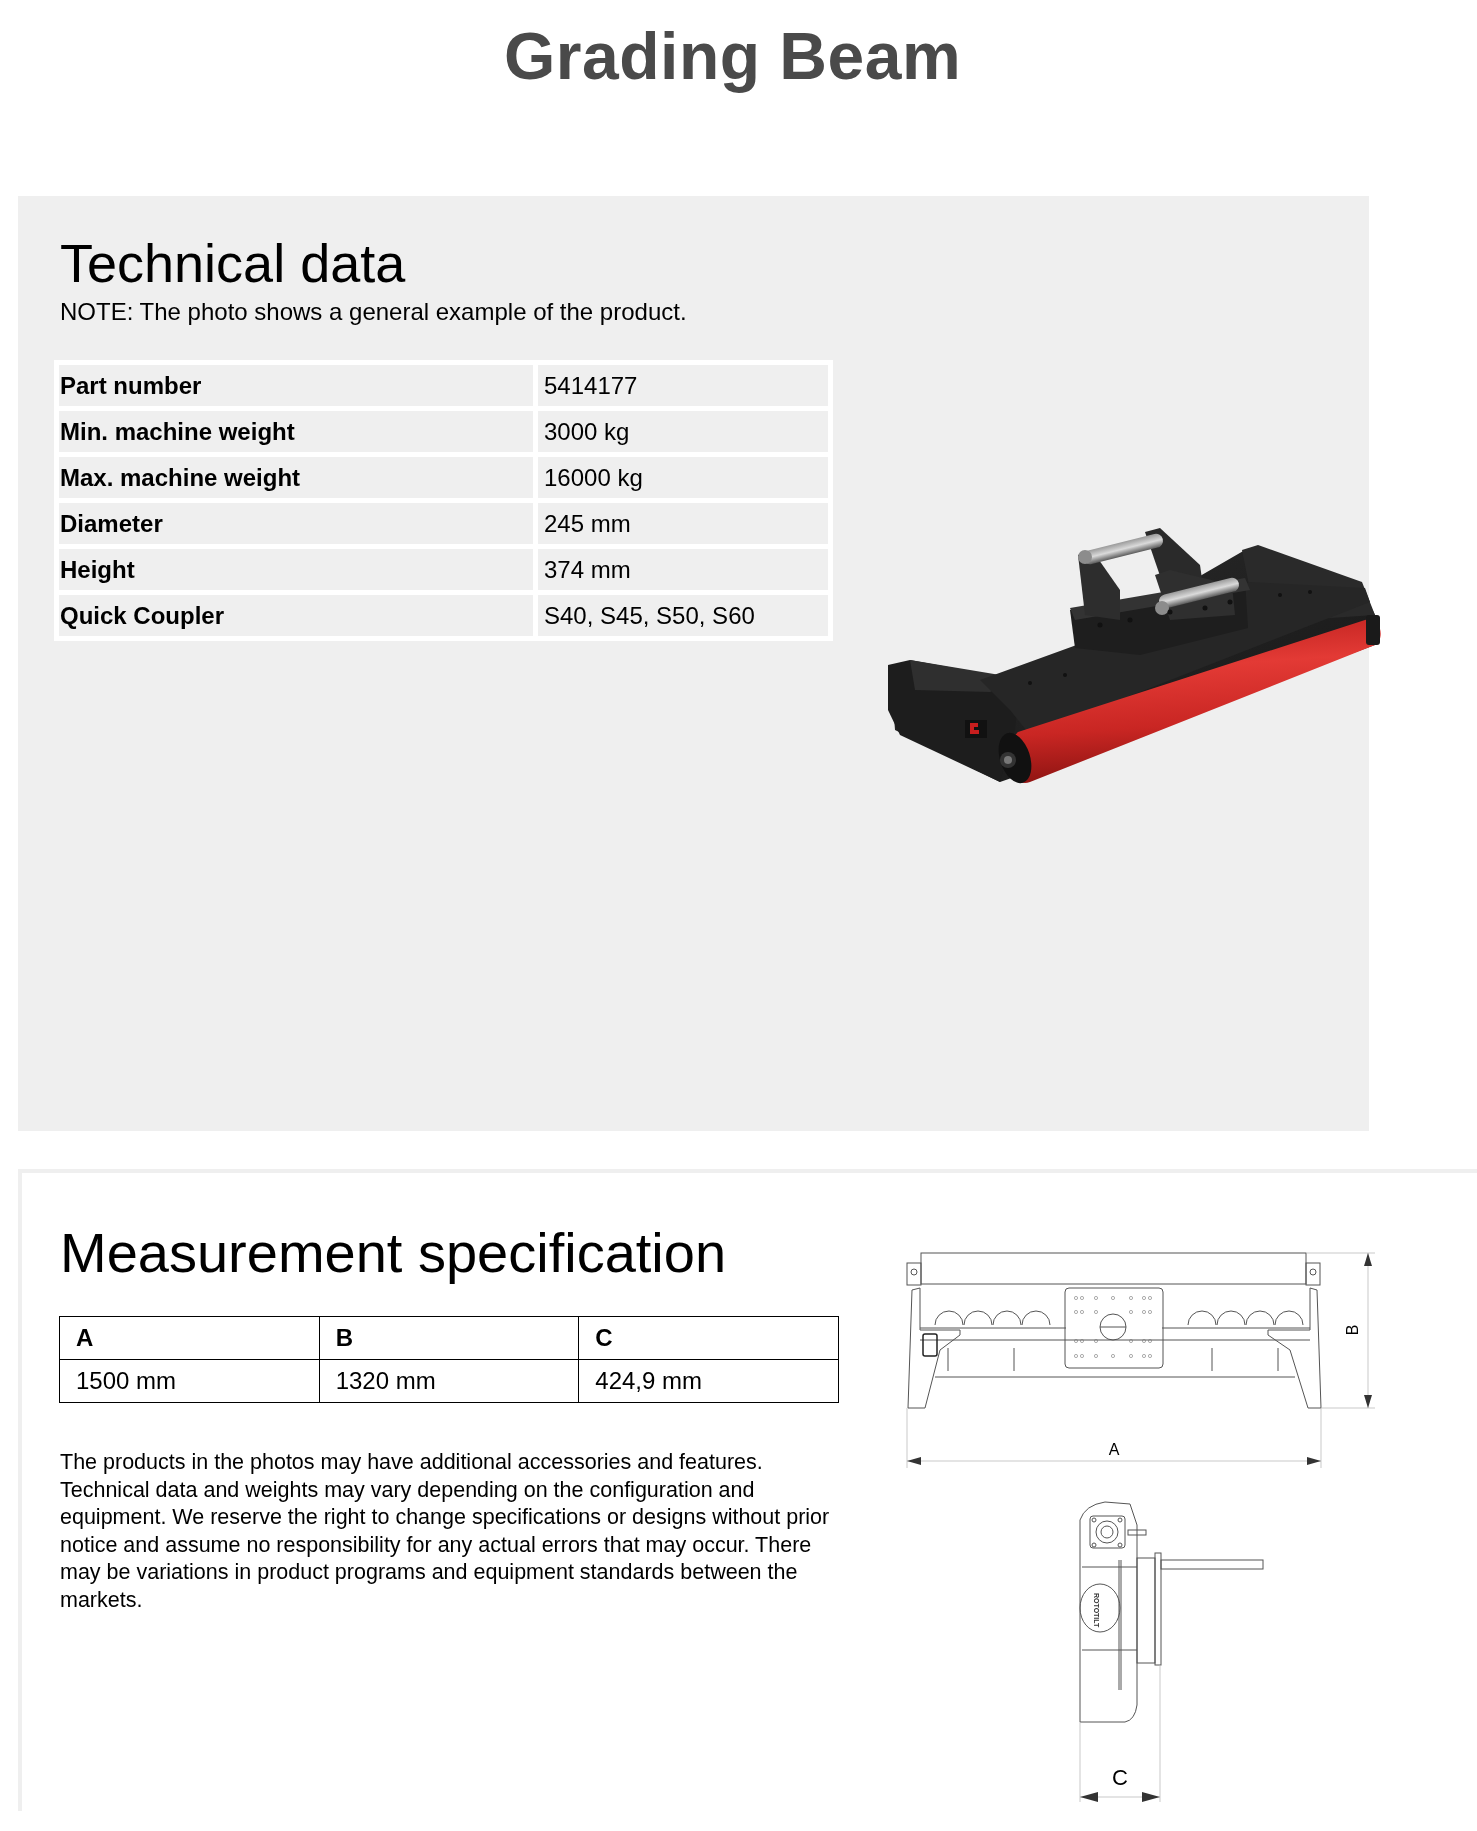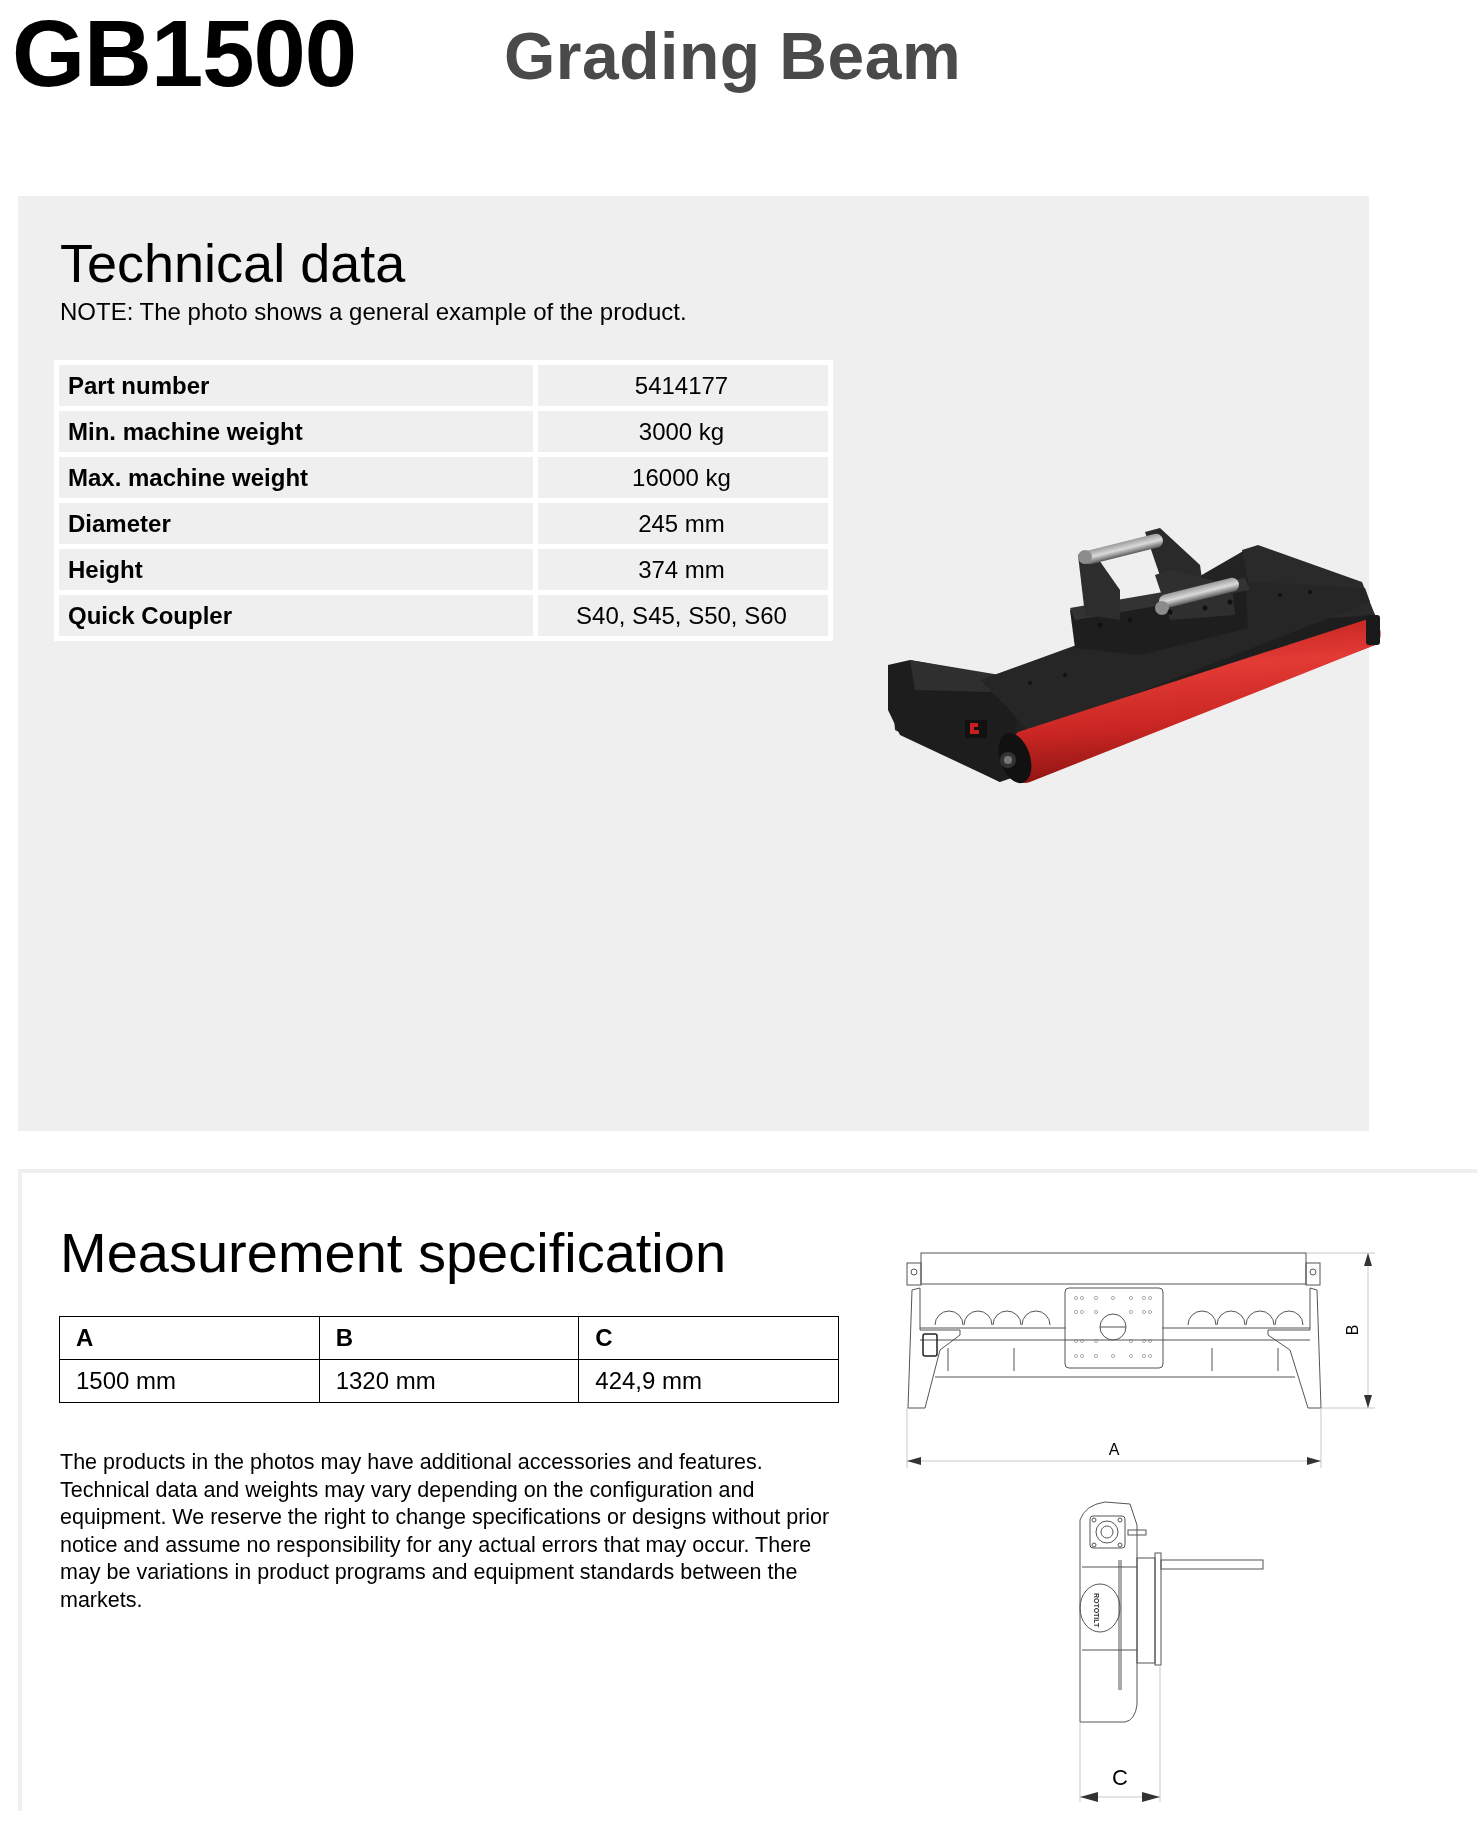--- a/index.html
+++ b/index.html
@@ -8,44 +8,43 @@
 
   .header { position: absolute; left: 0; top: 0; width: 1477px; height: 150px; }
   .model { position: absolute; left: 12px; top: 2px; font-size: 94px; font-weight: bold; letter-spacing: -1px; color: #000; line-height: 1.1; }
   .product-name { position: absolute; left: 504px; top: 20px; font-size: 66px; font-weight: bold; color: #4a4a4a; line-height: 1.1; letter-spacing: 0.5px; }
 
   .tech-section { position: absolute; left: 18px; top: 196px; width: 1351px; height: 935px; background: #efefef; }
   .tech-title { position: absolute; left: 42px; top: 36px; font-size: 54px; font-weight: normal; line-height: 1.15; }
   .tech-note { position: absolute; left: 42px; top: 102px; font-size: 24px; line-height: 1.2; }
 
   .spec-table { position: absolute; left: 41px; top: 164px; width: 779px; border-collapse: separate; border-spacing: 5px; background: #ffffff; margin-left: -5px; }
-  .spec-table td { background: #efefef; height: 41px; font-size: 24px; padding: 0 9px; vertical-align: middle; }
+  .spec-table td { background: #efefef; height: 41px; font-size: 24px; padding: 0 1px; vertical-align: middle; }
   .spec-table td.lbl { width: 474px; font-weight: bold; }
-  .spec-table td.val { font-weight: normal; padding-left: 6px; text-align: center; }
+  .spec-table td.val { font-weight: normal; padding-left: 6px; }
 
   .product-photo { position: absolute; left: 870px; top: 520px; width: 520px; height: 290px; }
 
   .meas-section { position: absolute; left: 18px; top: 1169px; width: 1459px; height: 642px; background: #ffffff; border-top: 4px solid #efefef; border-left: 4px solid #efefef; }
   .meas-title { position: absolute; left: 38px; top: 48px; font-size: 56px; font-weight: normal; line-height: 1.15; }
 
   .dim-table { position: absolute; left: 37px; top: 143px; width: 780px; border-collapse: collapse; }
   .dim-table th, .dim-table td { border: 1.5px solid #000; width: 260px; height: 43px; font-size: 24px; text-align: left; padding: 0 16px; vertical-align: middle; }
   .dim-table th { font-weight: bold; }
   .dim-table td { font-weight: normal; }
 
   .disclaimer { position: absolute; left: 38px; top: 276px; width: 780px; font-size: 21.5px; line-height: 27.5px; color: #000; }
 
   .front-drawing { position: absolute; left: 880px; top: 1230px; width: 520px; height: 240px; }
   .side-drawing { position: absolute; left: 1040px; top: 1490px; width: 260px; height: 341px; }
 </style>
 </head>
 <body>
 
 <div class="header">
-  <div class="model">GB1500</div>
   <div class="product-name">Grading Beam</div>
 </div>
 
 <section class="tech-section">
   <h2 class="tech-title">Technical data</h2>
   <p class="tech-note">NOTE: The photo shows a general example of the product.</p>
 
   <table class="spec-table">
     <tbody>
       <tr>

